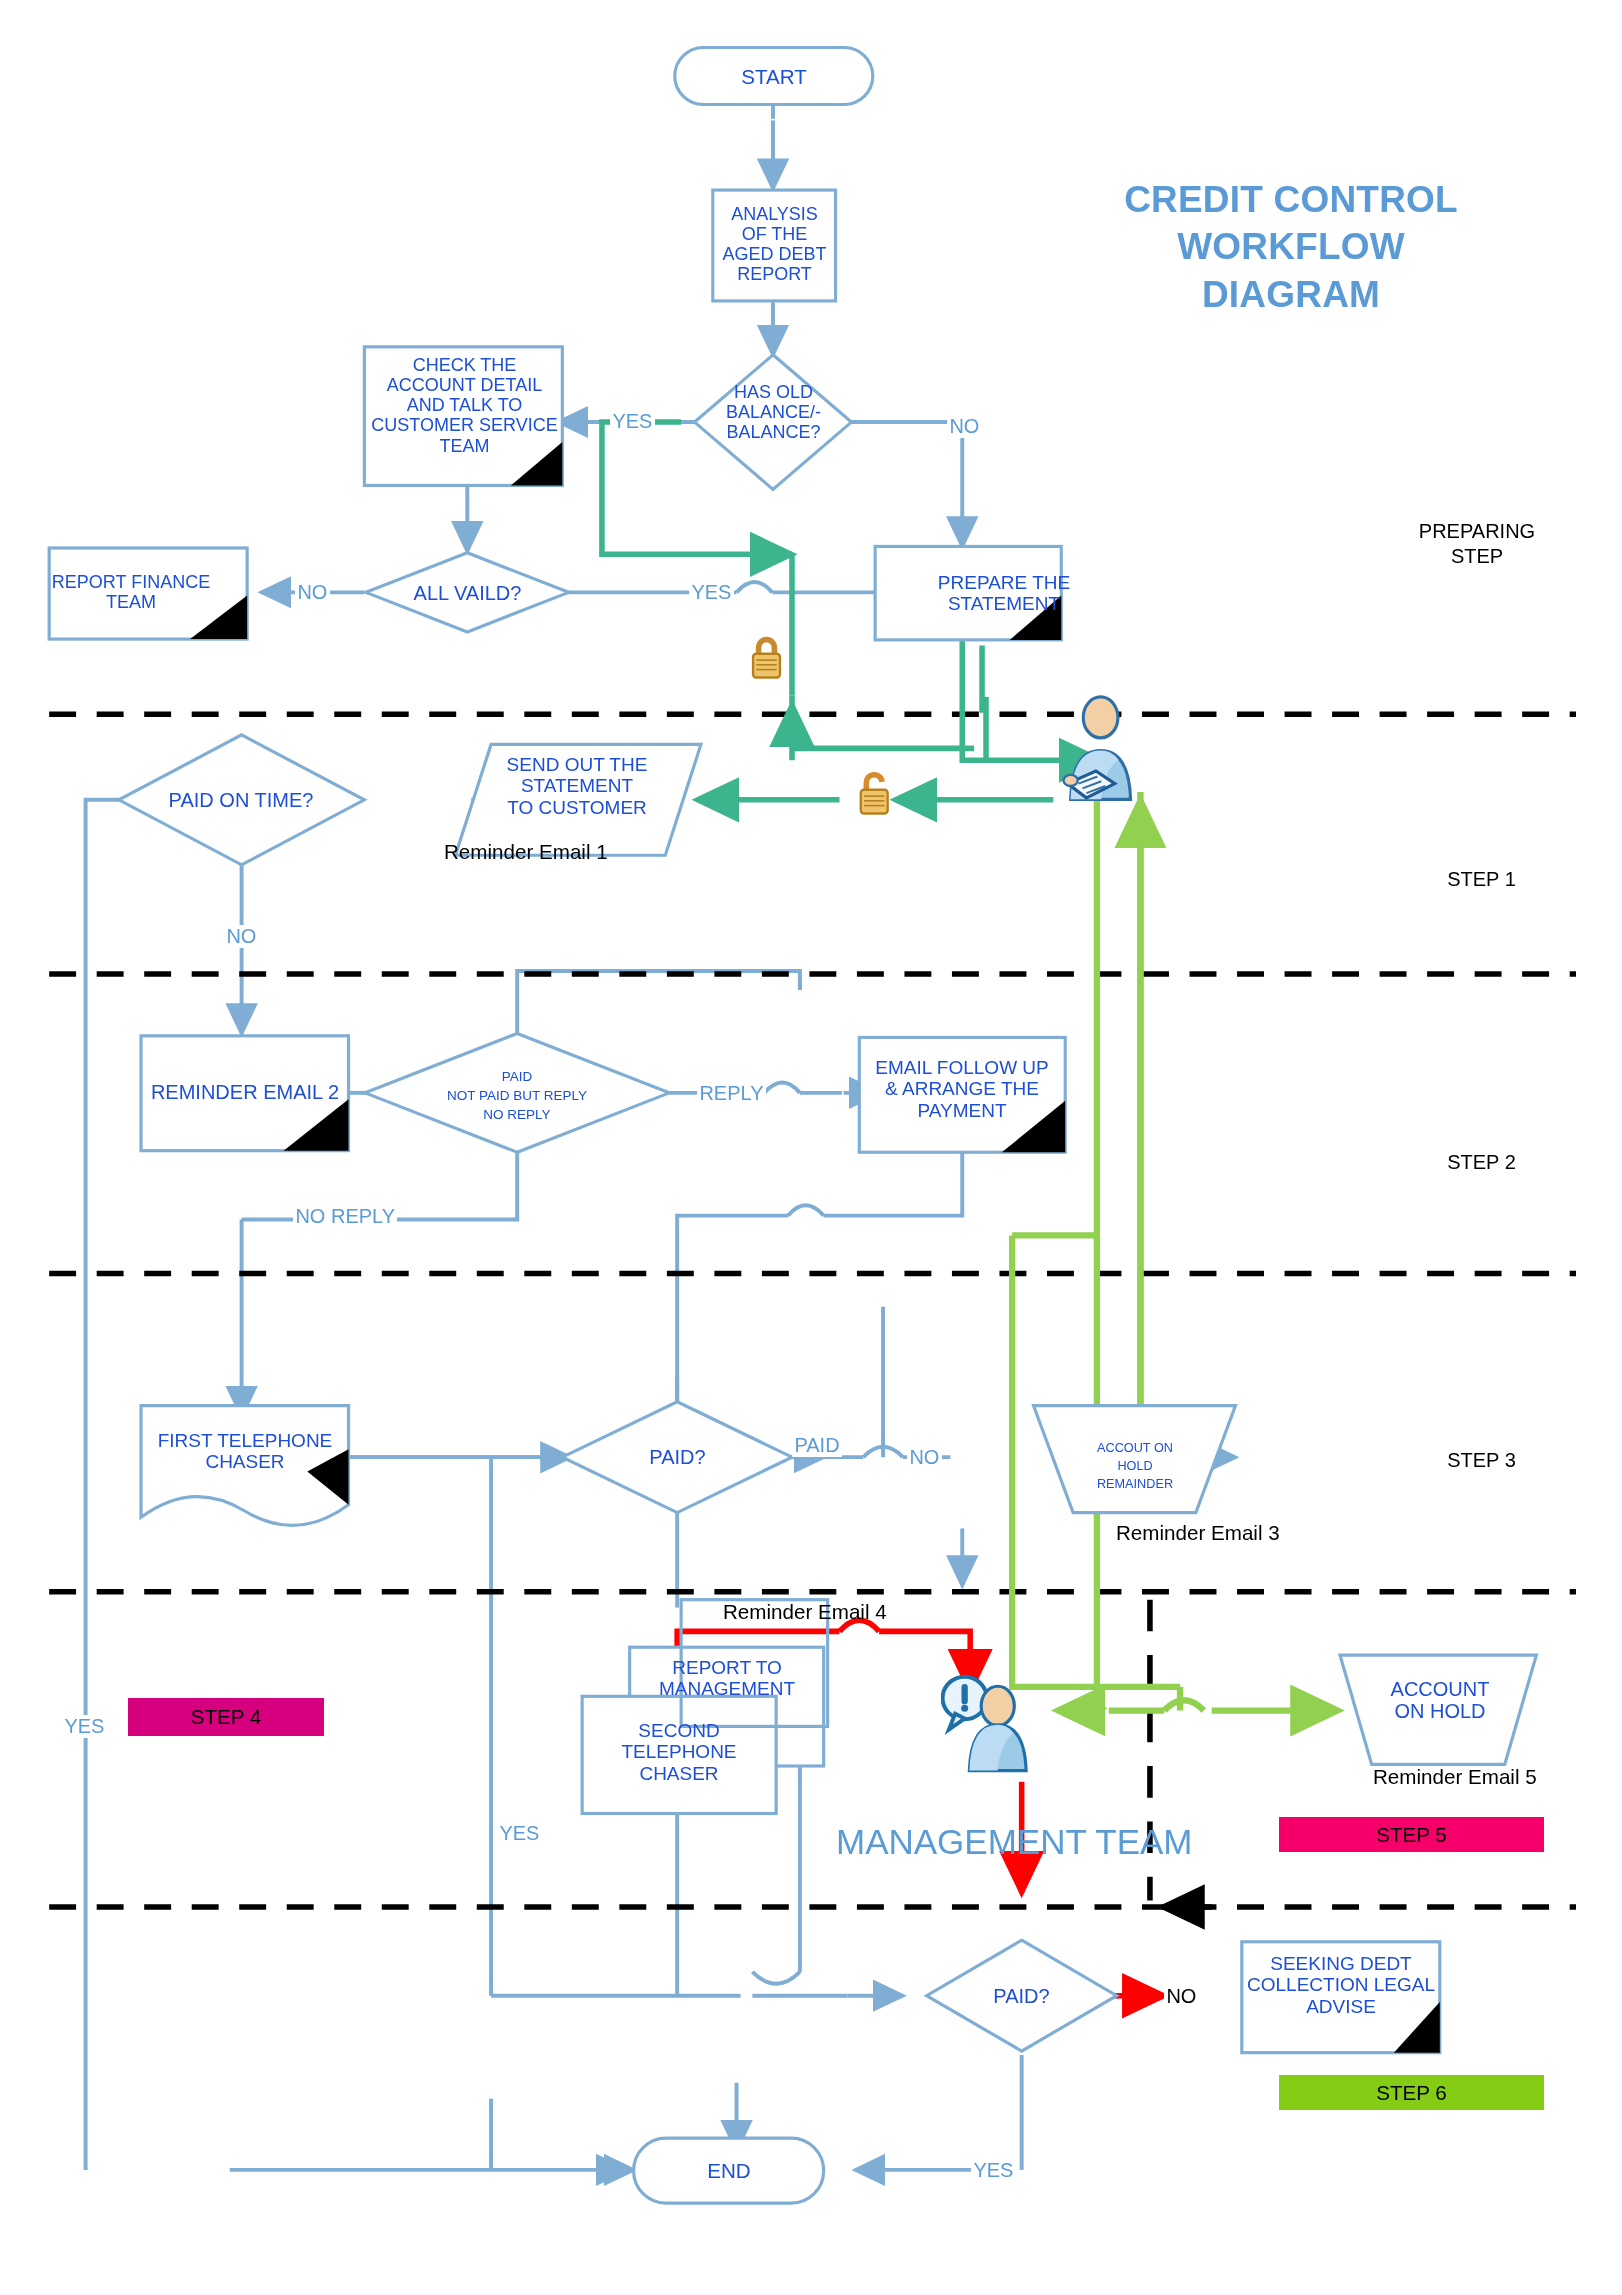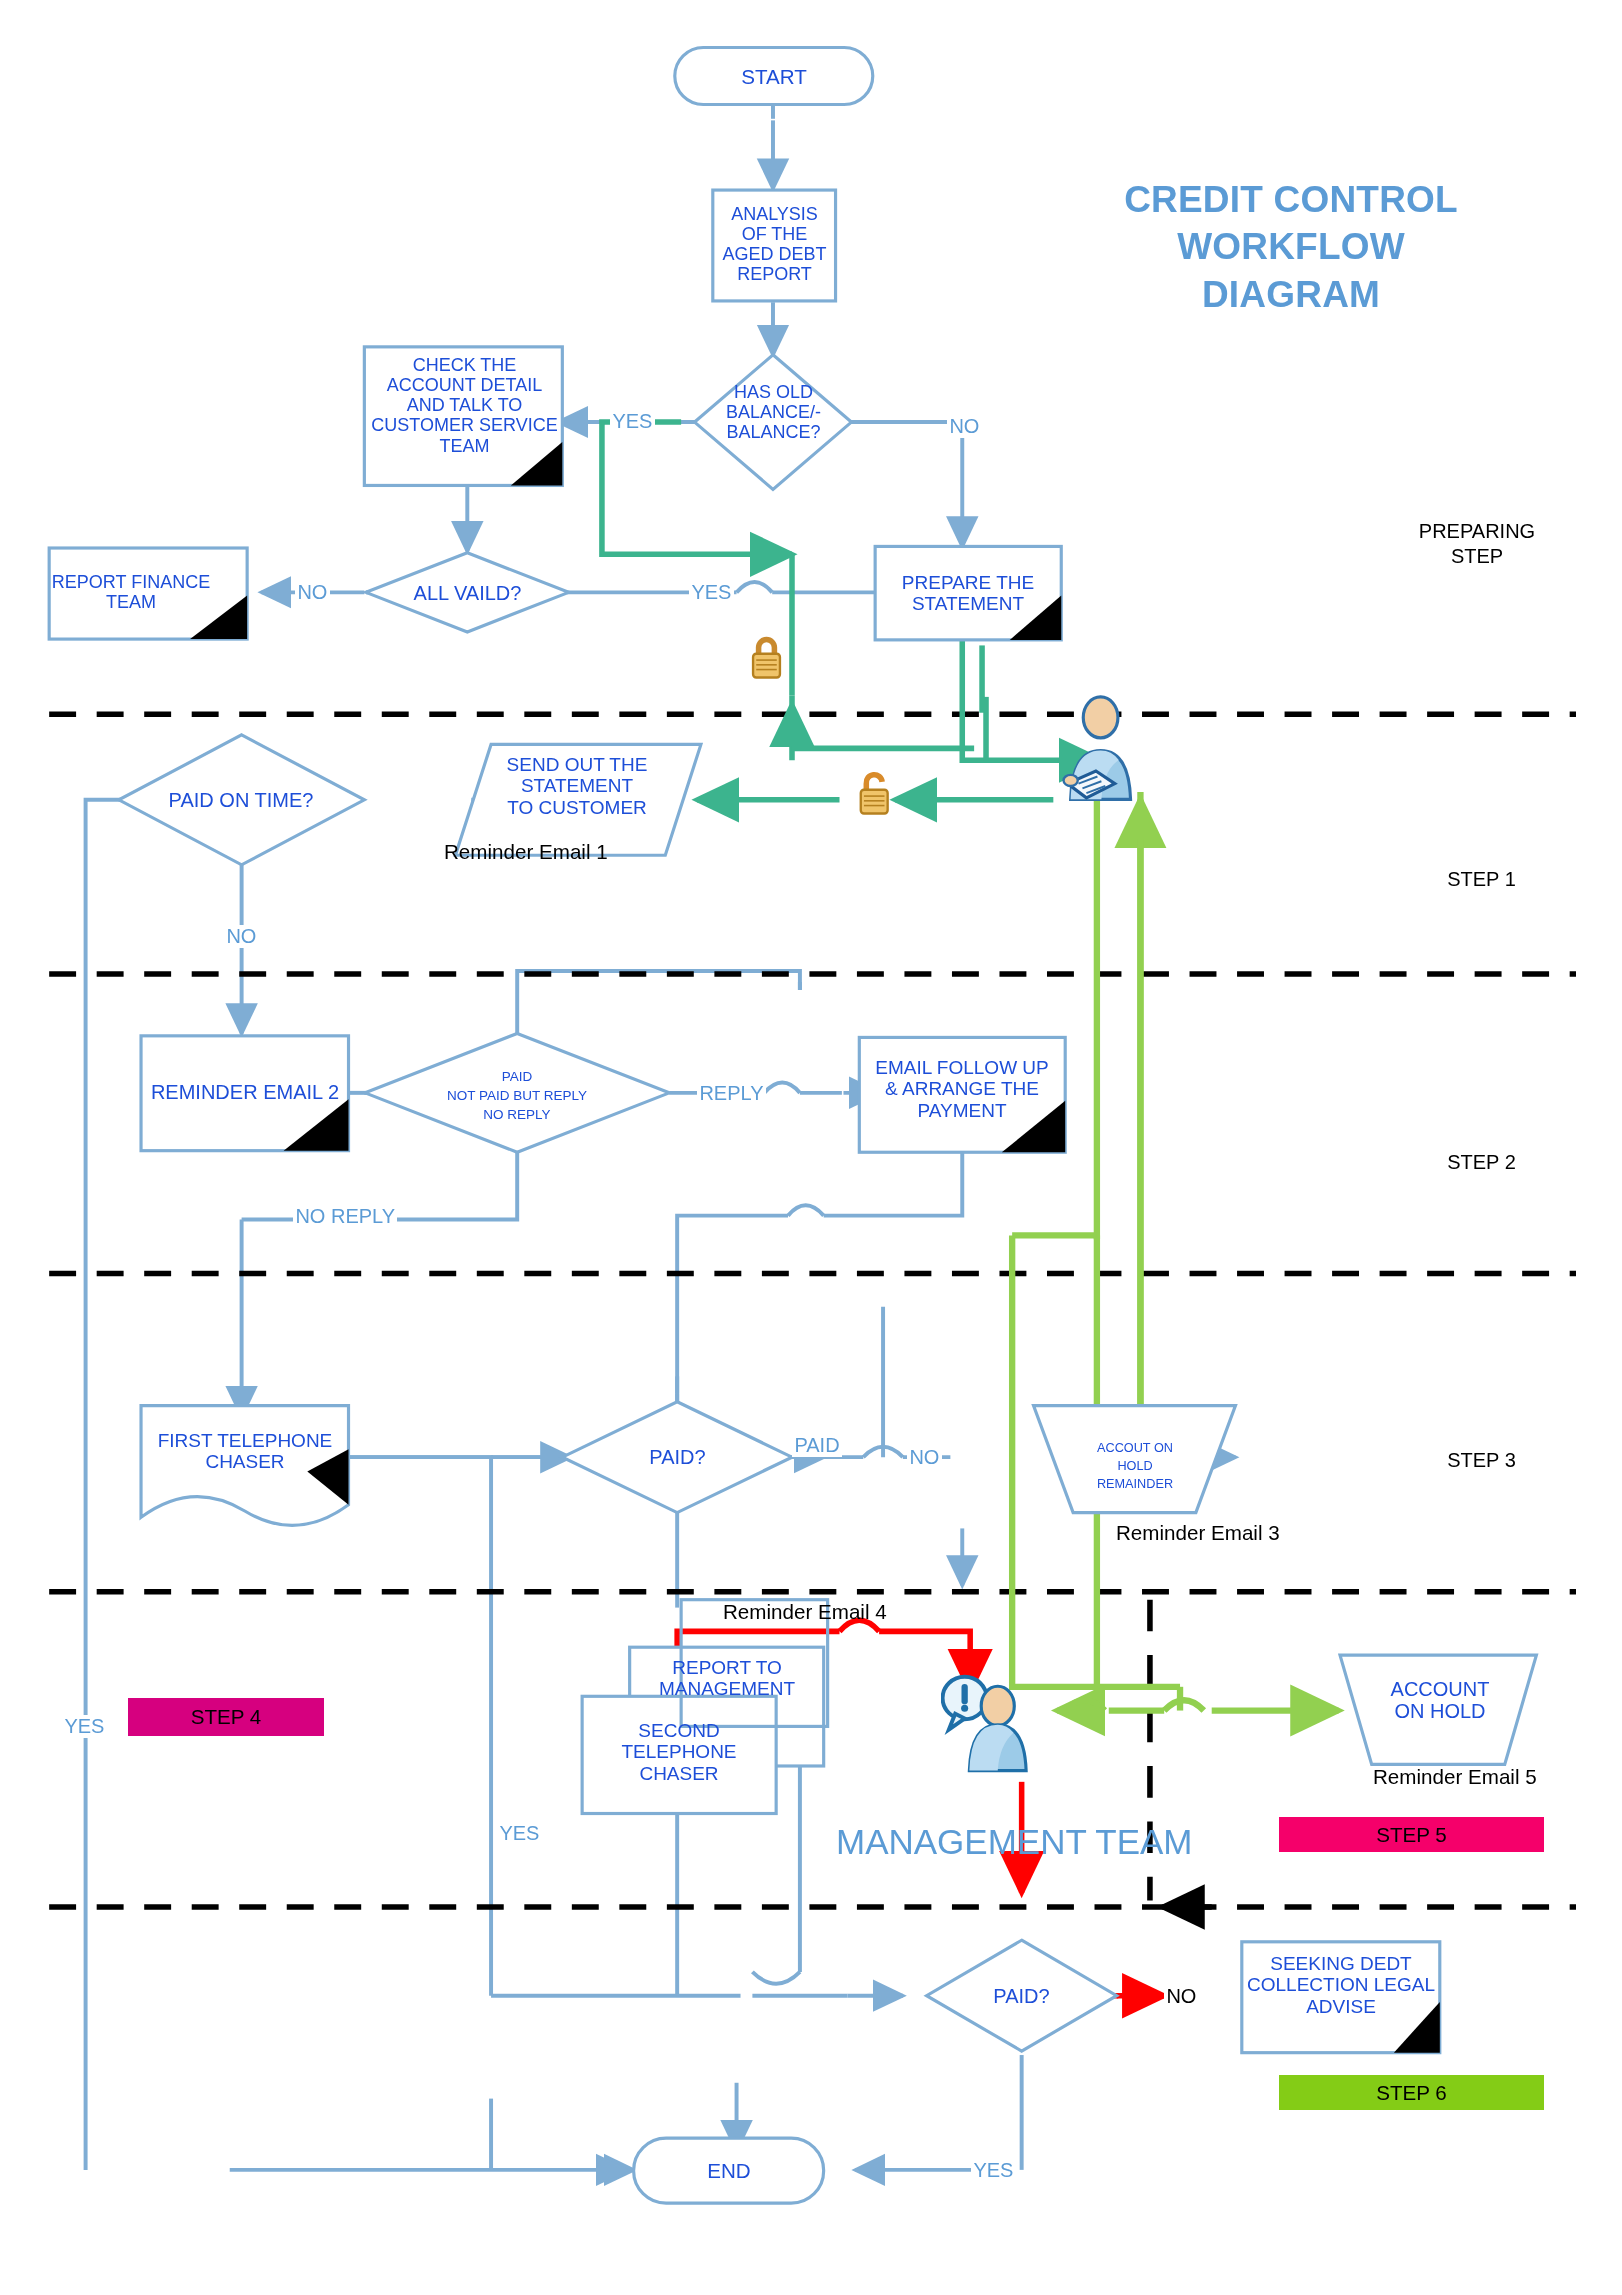--- a/index.html
+++ b/index.html
@@ -265,21 +265,21 @@
 BALANCE/-
 BALANCE?</div>
   <div class="lbl" style="left:363px;top:355px;width:203px;font-size:18px;">CHECK THE
 ACCOUNT DETAIL
 AND TALK TO
 CUSTOMER SERVICE
 TEAM</div>
   <div class="lbl" style="left:396px;top:582px;width:143px;font-size:20px;">ALL VAILD?</div>
   <div class="lbl" style="left:49px;top:572px;width:164px;font-size:18px;">REPORT FINANCE
 TEAM</div>
-  <div class="lbl" style="left:875px;top:572px;width:186px;font-size:19px;">PREPARE THE
+  <div class="lbl" style="left:875px;top:572px;width:186px;font-size:19px;padding-left:36px;">PREPARE THE
 STATEMENT</div>
   <div class="lbl" style="left:466px;top:754px;width:222px;font-size:19px;">SEND OUT THE
 STATEMENT
 TO CUSTOMER</div>
   <div class="lbl" style="left:162px;top:789px;width:158px;font-size:20px;">PAID ON TIME?</div>
   <div class="lbl" style="left:141px;top:1081px;width:208px;font-size:20px;">REMINDER EMAIL 2</div>
   <div class="lbl tiny" style="left:438px;top:1068px;width:158px;">PAID
 NOT PAID BUT REPLY
 NO REPLY</div>
   <div class="lbl" style="left:859px;top:1057px;width:206px;font-size:19px;">EMAIL FOLLOW UP

